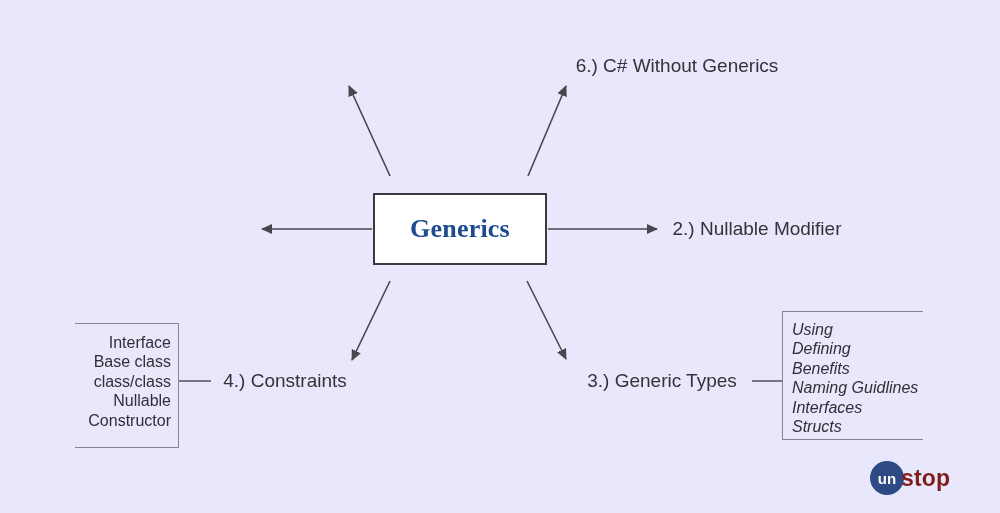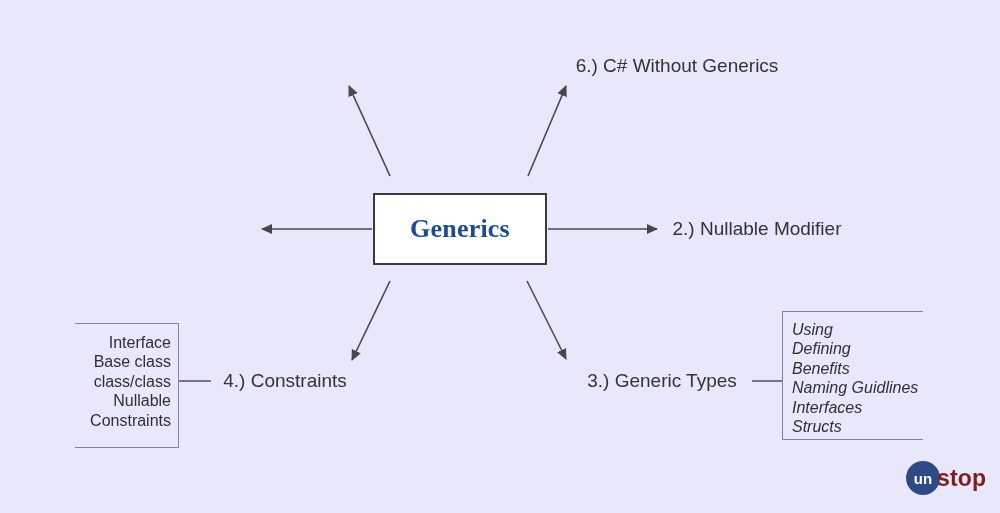--- a/index.html
+++ b/index.html
@@ -52,21 +52,21 @@
     left:782px;top:311px;width:141px;height:129px;
     border-top:1.5px solid #85858F;
     border-left:1.5px solid #85858F;
     border-bottom:1.5px solid #85858F;
     text-align:left;
     padding:8px 0 0 9px;
     font-style:italic;
   }
 
   .logo{
-    position:absolute;left:906px;top:461px;
+    position:absolute;left:870px;top:461px;
     display:flex;align-items:center;
   }
   .logo .circle{
     width:34px;height:34px;border-radius:50%;
     background:#2D4A85;
     display:flex;align-items:center;justify-content:center;
     color:#ffffff;font-weight:bold;font-size:15px;
     letter-spacing:.2px;
   }
   .logo .rest{
@@ -105,21 +105,21 @@
   <div class="branch-label lbl-n1">6.) C# Without Generics</div>
   <div class="branch-label lbl-n2">2.) Nullable Modifier</div>
   <div class="branch-label lbl-n4">4.) Constraints</div>
   <div class="branch-label lbl-n3">3.) Generic Types</div>
 
   <div class="side-box box-left">
     <div class="sbox-line">Interface</div>
     <div class="sbox-line">Base class</div>
     <div class="sbox-line">class/class</div>
     <div class="sbox-line">Nullable</div>
-    <div class="sbox-line">Constraints</div>
+    <div class="sbox-line">Constructor</div>
   </div>
 
   <div class="side-box box-right">
     <div class="sbox-line">Using</div>
     <div class="sbox-line">Defining</div>
     <div class="sbox-line">Benefits</div>
     <div class="sbox-line">Naming Guidlines</div>
     <div class="sbox-line">Interfaces</div>
     <div class="sbox-line">Structs</div>
   </div>

